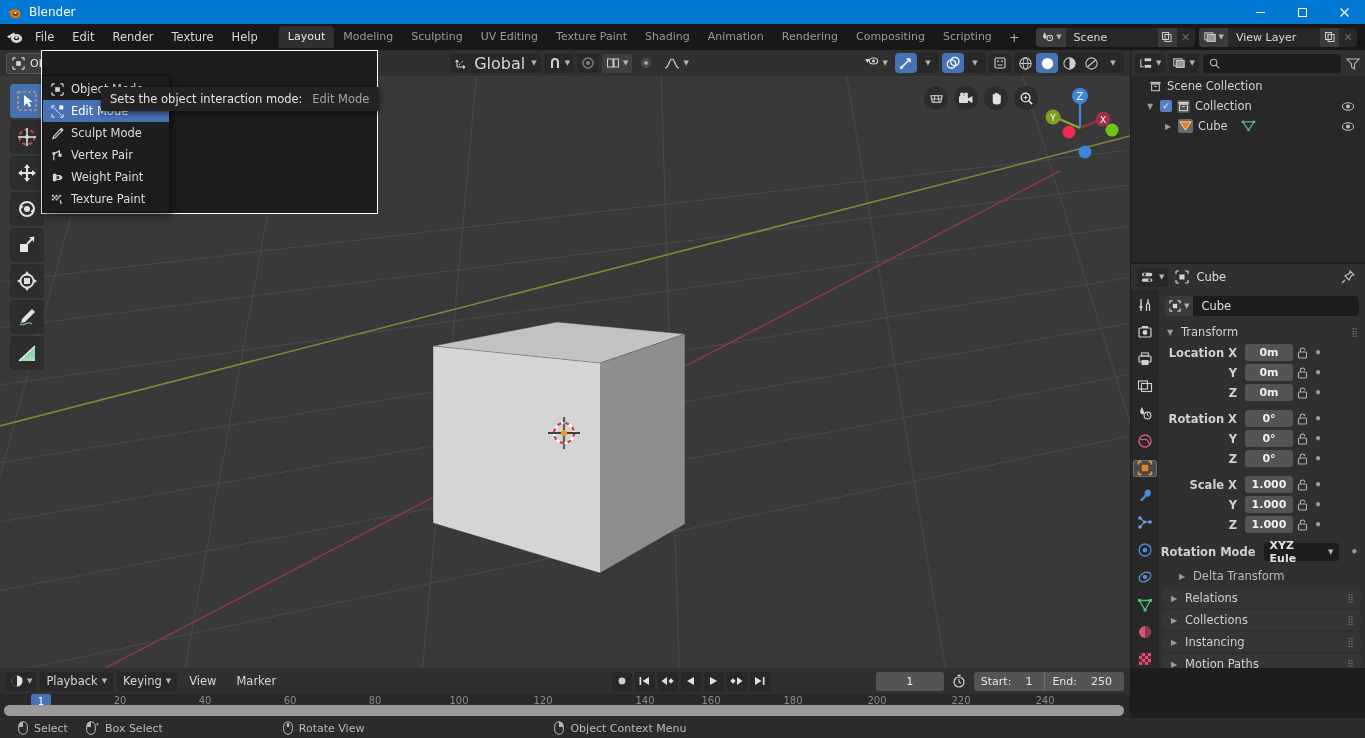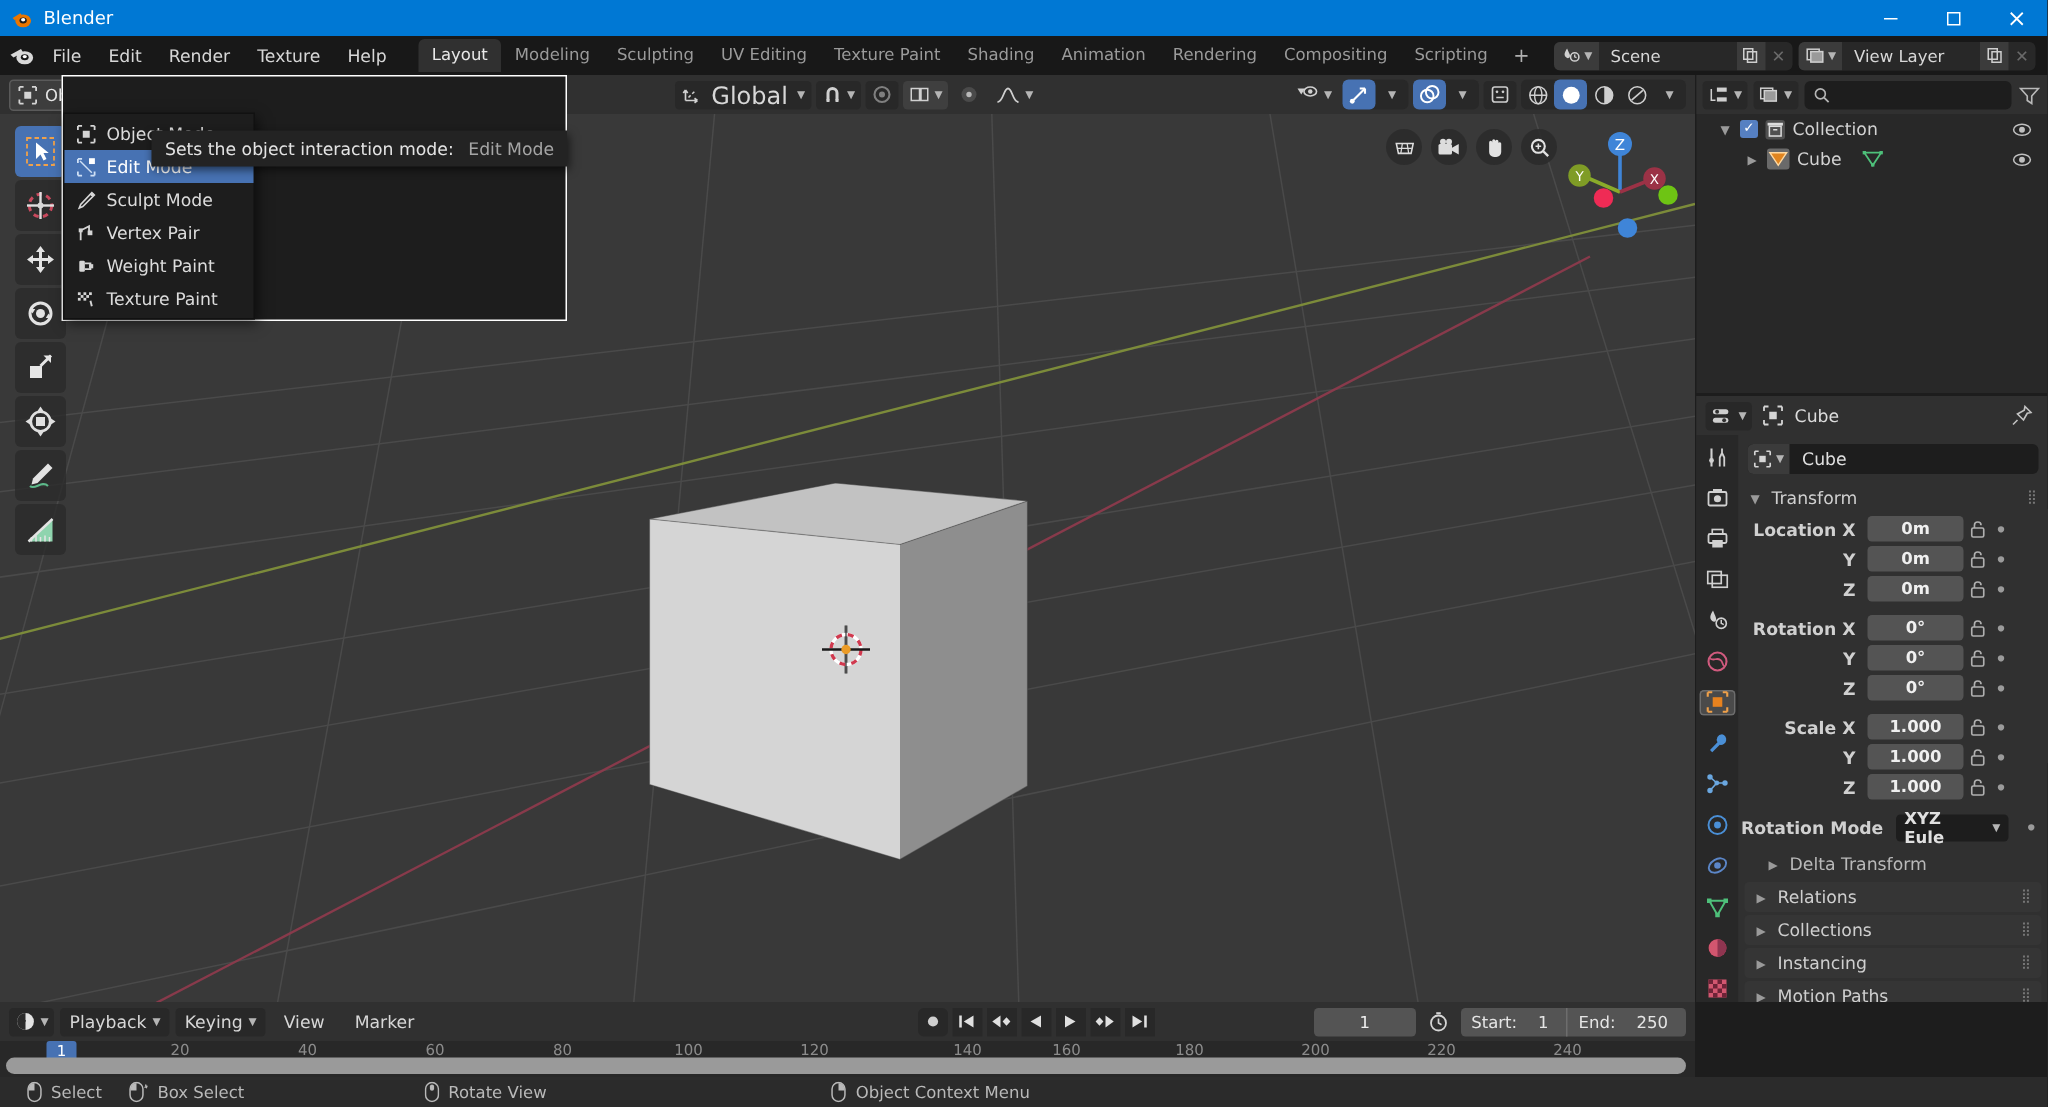--- a/index.html
+++ b/index.html
@@ -102,21 +102,21 @@
   .ptab.active { background: #4a4a4a; box-shadow: inset 0 0 0 1px #6d6d6d; }
   .props-body { position: absolute; top: 26px; left: 28px; width: 206px; height: 378px; background: #303030; padding: 4px 0 0 0; overflow: hidden; }
   .id-row { display: flex; align-items: center; margin: 2px 6px 6px 6px; height: 20px; background: #1d1d1d; border-radius: 4px; }
   .id-icon { display: flex; align-items: center; gap: 3px; background: #3b3b3b; height: 20px; padding: 0 4px; border-radius: 4px 0 0 4px; }
   .id-name { padding-left: 8px; font-size: 11.5px; color: #e0e0e0; }
   .panel-head { display: flex; align-items: center; gap: 6px; height: 20px; padding: 0 6px; color: #cfcfcf; font-size: 11.5px; }
   .panel-head.sub { background: #353535; border-radius: 3px; margin: 2px 4px; }
   .dots { margin-left: auto; color: #767676; font-size: 9px; letter-spacing: 1px; }
   .prop-row { display: flex; align-items: center; height: 19px; margin: 1px 0; padding-right: 4px; font-weight: bold; }
   .prop-label { width: 86px; text-align: right; padding-right: 8px; font-size: 11.5px; color: #d0d0d0; }
-  .prop-val { width: 64px; height: 17px; background: #545454; border-radius: 3px;
+  .prop-val { width: 48px; height: 17px; background: #545454; border-radius: 3px;
               text-align: center; font-size: 11px; color: #f0f0f0; line-height: 17px; }
   .lock { width: 18px; display: flex; align-items: center; justify-content: center; }
   .dot { width: 14px; text-align: center; color: #9b9b9b; font-size: 12px; line-height: 10px; }
   .enum-val { height: 18px; background: #1d1d1d; border-radius: 3px; display: flex; align-items: center;
               padding: 0 6px; gap: 6px; font-size: 11px; color: #e0e0e0; }
 
   
   .timeline { position: absolute; top: 668px; left: 0; width: 1130px; height: 50px; background: #282828; }
   .tl-header { height: 26px; background: #303030; display: flex; align-items: center; padding: 0 6px; gap: 4px; }
   .tl-drop { display: flex; align-items: center; gap: 4px; background: #282828; height: 19px; border-radius: 3px; padding: 0 6px; font-size: 11.5px; color: #d7d7d7; }
@@ -615,20 +615,28 @@
         <span></span>
       </div>
       <div style="width:16px;display:flex;align-items:center;justify-content:center">
         <svg width="14" height="13" viewBox="0 0 14 13">
           <path d="M1 2 H13 L8.5 7 V12 L5.5 10 V7 Z" fill="none" stroke="#b9b9b9" stroke-width="1.1"></path>
         </svg>
       </div>
     </div>
 
     <div>
+      <div class="out-row" style="padding-left:18px">
+        <svg width="13" height="13" viewBox="0 0 14 14">
+          <rect x="1.5" y="2" width="11" height="2" fill="#c4c4c4"></rect>
+          <rect x="2.8" y="4.5" width="8.4" height="7" fill="none" stroke="#c4c4c4" stroke-width="1.1"></rect>
+          <path d="M5.5 7 h3" stroke="#c4c4c4" stroke-width="1.1"></path>
+        </svg>
+        <span>Scene Collection</span>
+      </div>
       <div class="out-row" style="padding-left:14px">
         <span class="tri">▼</span>
         <span class="chk">✓</span>
         <svg width="13" height="13" viewBox="0 0 14 14" style="background:#505050;border-radius:2px">
           <rect x="1.5" y="2" width="11" height="2" fill="#dcdcdc"></rect>
           <rect x="2.8" y="4.5" width="8.4" height="7" fill="none" stroke="#dcdcdc" stroke-width="1.1"></rect>
           <path d="M5.5 7 h3" stroke="#dcdcdc" stroke-width="1.1"></path>
         </svg>
         <span>Collection</span>
         <span class="eye">

